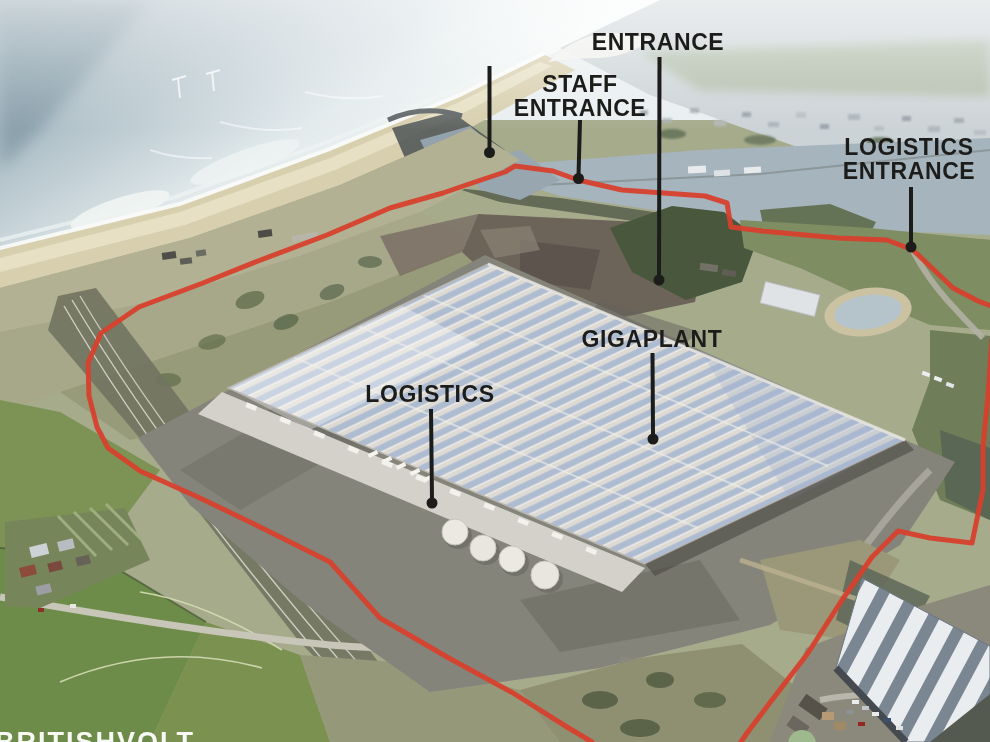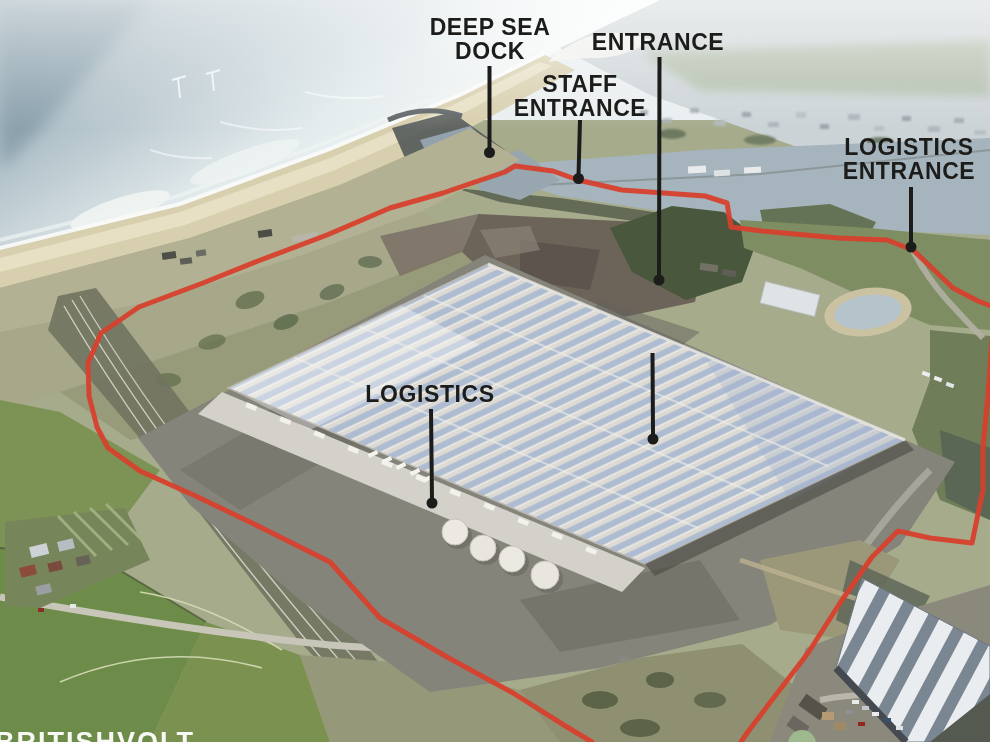--- a/index.html
+++ b/index.html
@@ -311,24 +311,23 @@
   <g fill="#1c1c1a">
     <circle cx="489.5" cy="152.5" r="5.5"></circle>
     <circle cx="578.5" cy="178.5" r="5.5"></circle>
     <circle cx="659" cy="280" r="5.5"></circle>
     <circle cx="911" cy="247" r="5.5"></circle>
     <circle cx="653" cy="439" r="5.5"></circle>
     <circle cx="432" cy="503" r="5.5"></circle>
   </g>
 </svg>
 
-<div class="label" style="left:490px;top:16px;">DEEP SEA
-DOCK</div>
 <div class="label" style="left:658px;top:31px;">ENTRANCE</div>
 <div class="label" style="left:580px;top:73px;text-align:center;">STAFF
 ENTRANCE</div>
 <div class="label" style="left:909px;top:136px;">LOGISTICS
 ENTRANCE</div>
+<div class="label" style="left:652px;top:328px;">GIGAPLANT</div>
 <div class="label" style="left:430px;top:383px;">LOGISTICS</div>
 
 <div class="watermark">BRITISHVOLT</div>
 
 </div>
 
 </body></html>

